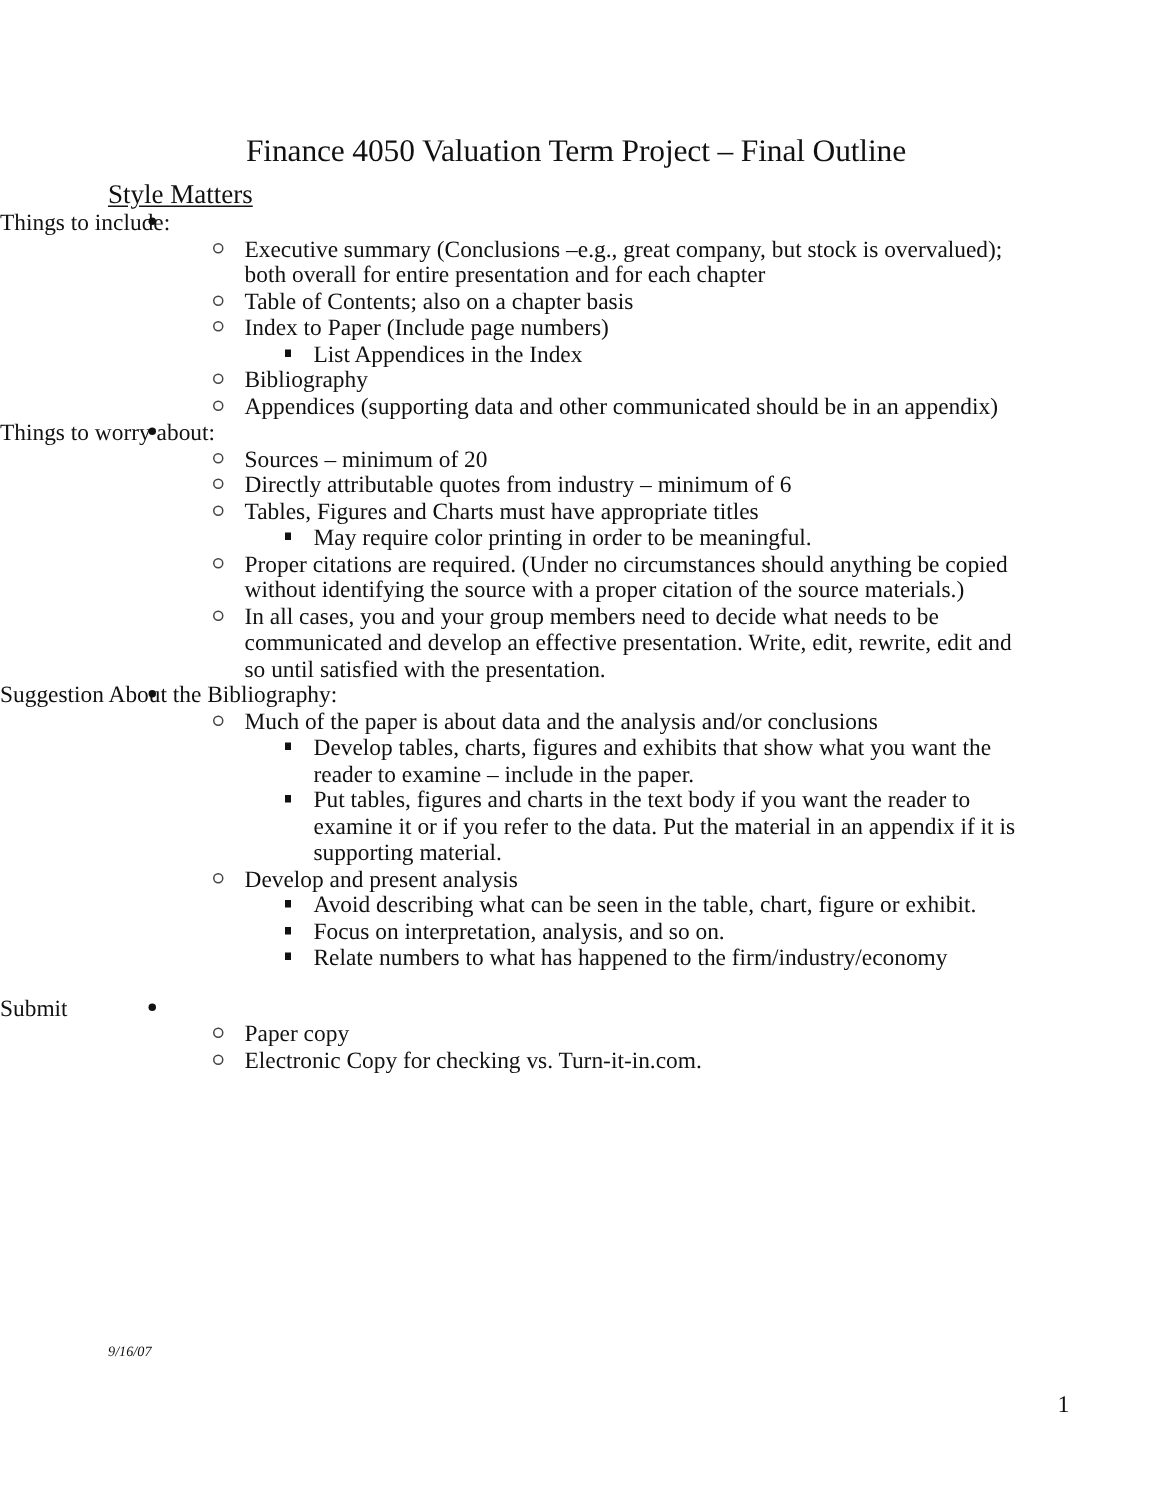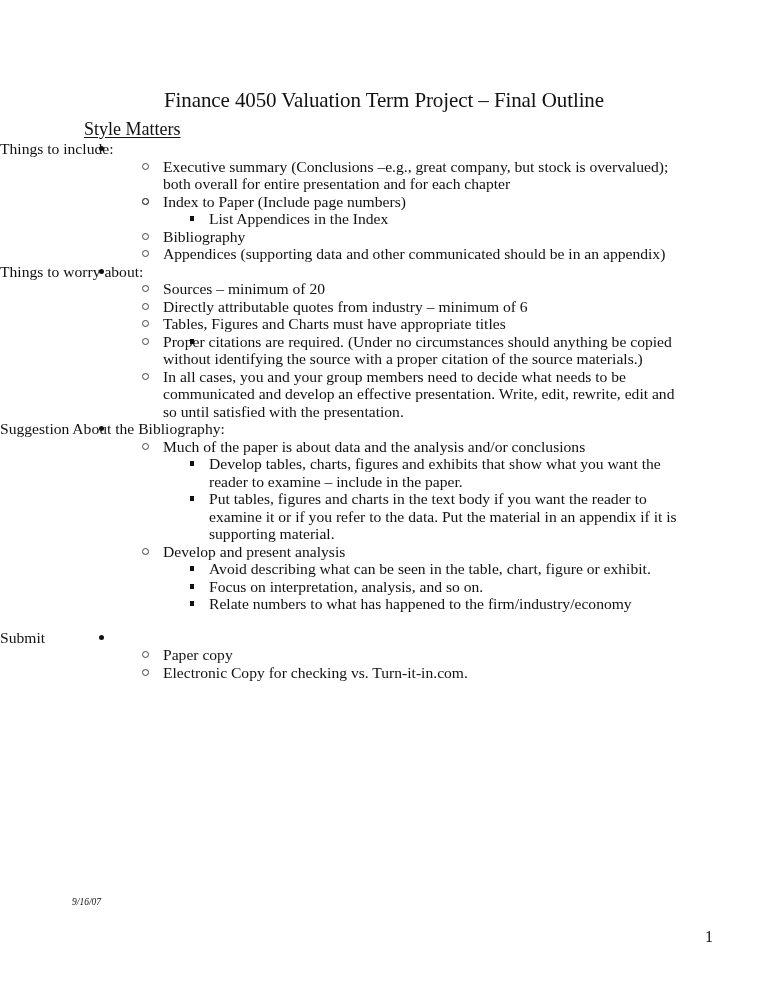--- a/index.html
+++ b/index.html
@@ -31,21 +31,20 @@
       letter-spacing: -0.1px;
     }
     .section-heading {
       position: absolute;
       top: 118px;
       left: 72px;
       font-size: 18px;
       line-height: 22px;
       text-decoration: underline;
       text-underline-offset: 2px;
-      margin-left: 12px;
     }
     .outline {
       position: absolute;
       top: 140px;
       left: 0;
       width: 768px;
       font-size: 15.6px;
       line-height: 17.5px;
     }
     .item {
@@ -125,20 +124,21 @@
     <div class="item l1">
       <span class="marker"><span class="bullet-disc"></span></span>
       <span class="text">Things to include:</span>
     </div>
     <div class="item l2">
       <span class="marker"><span class="bullet-circle"></span></span>
       <span class="text">Executive summary (Conclusions –e.g., great company, but stock is overvalued); both overall for entire presentation and for each chapter</span>
     </div>
     <div class="item l2">
       <span class="marker"><span class="bullet-circle"></span></span>
+      <span class="text">Table of Contents; also on a chapter basis</span>
     </div>
     <div class="item l2">
       <span class="marker"><span class="bullet-circle"></span></span>
       <span class="text">Index to Paper (Include page numbers)</span>
     </div>
     <div class="item l3">
       <span class="marker"><span class="bullet-square"></span></span>
       <span class="text">List Appendices in the Index</span>
     </div>
     <div class="item l2">
@@ -161,20 +161,21 @@
     <div class="item l2">
       <span class="marker"><span class="bullet-circle"></span></span>
       <span class="text">Directly attributable quotes from industry – minimum of 6</span>
     </div>
     <div class="item l2">
       <span class="marker"><span class="bullet-circle"></span></span>
       <span class="text">Tables, Figures and Charts must have appropriate titles</span>
     </div>
     <div class="item l3">
       <span class="marker"><span class="bullet-square"></span></span>
+      <span class="text">May require color printing in order to be meaningful.</span>
     </div>
     <div class="item l2">
       <span class="marker"><span class="bullet-circle"></span></span>
       <span class="text">Proper citations are required. (Under no circumstances should anything be copied without identifying the source with a proper citation of the source materials.)</span>
     </div>
     <div class="item l2">
       <span class="marker"><span class="bullet-circle"></span></span>
       <span class="text">In all cases, you and your group members need to decide what needs to be communicated and develop an effective presentation. Write, edit, rewrite, edit and so until satisfied with the presentation.</span>
     </div>
 

